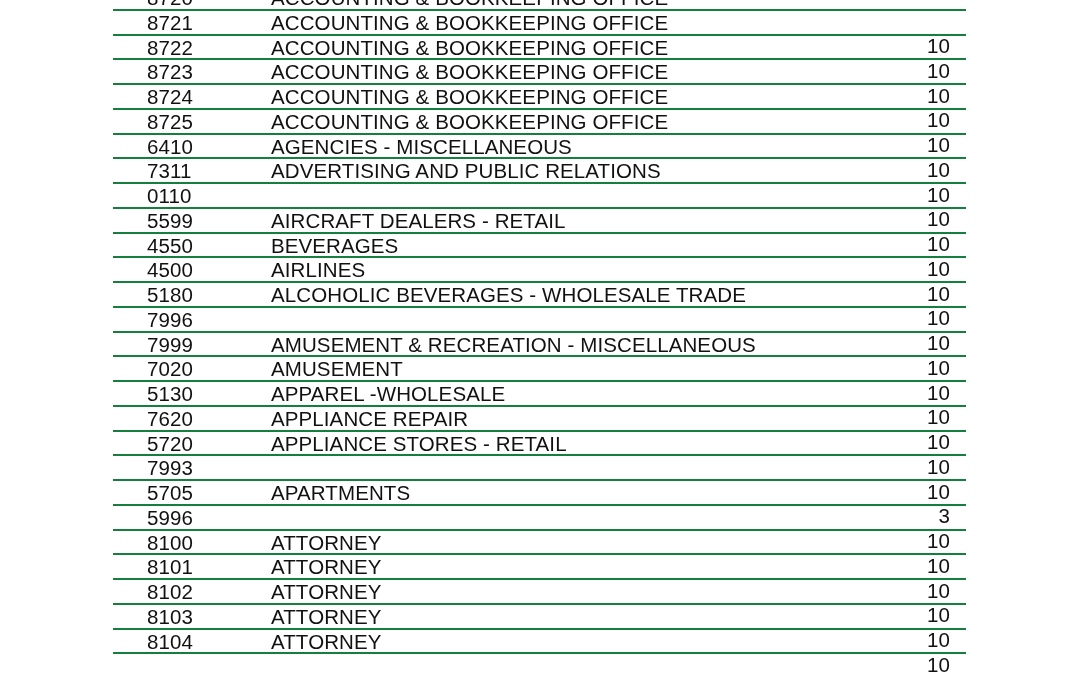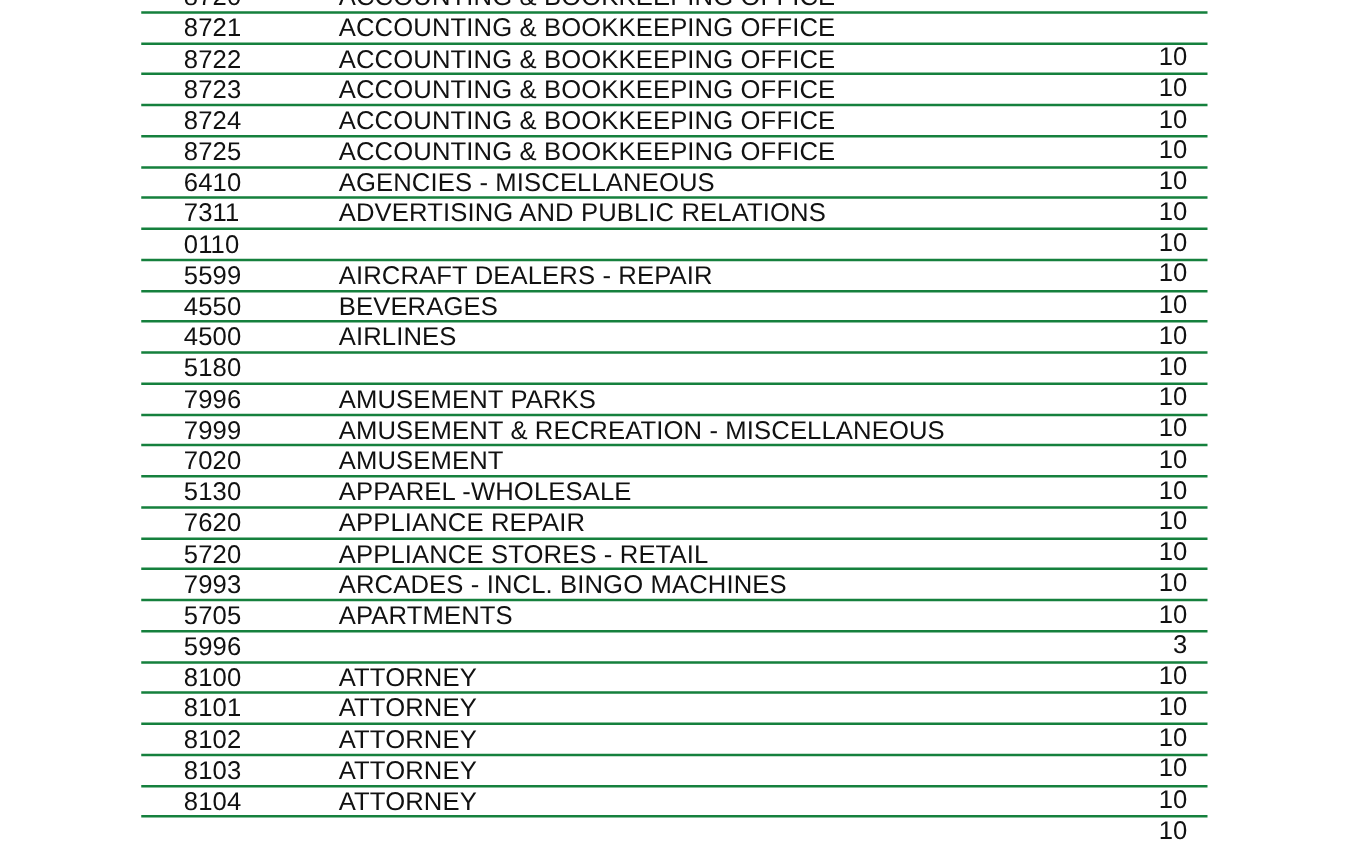--- a/index.html
+++ b/index.html
@@ -99,40 +99,40 @@
     <span class="cell code">7311</span>
     <span class="cell desc">ADVERTISING AND PUBLIC RELATIONS</span>
     <span class="cell val">10</span>
   </div>
       <div class="row">
     <span class="cell code">0110</span>
     <span class="cell val">10</span>
   </div>
       <div class="row">
     <span class="cell code">5599</span>
-    <span class="cell desc">AIRCRAFT DEALERS - REPAIR</span>
+    <span class="cell desc">AIRCRAFT DEALERS - RETAIL</span>
     <span class="cell val">10</span>
   </div>
       <div class="row">
     <span class="cell code">4550</span>
     <span class="cell desc">BEVERAGES</span>
     <span class="cell val">10</span>
   </div>
       <div class="row">
     <span class="cell code">4500</span>
     <span class="cell desc">AIRLINES</span>
     <span class="cell val">10</span>
   </div>
       <div class="row">
     <span class="cell code">5180</span>
+    <span class="cell desc">ALCOHOLIC BEVERAGES - WHOLESALE TRADE</span>
     <span class="cell val">10</span>
   </div>
       <div class="row">
     <span class="cell code">7996</span>
-    <span class="cell desc">AMUSEMENT PARKS</span>
     <span class="cell val">10</span>
   </div>
       <div class="row">
     <span class="cell code">7999</span>
     <span class="cell desc">AMUSEMENT &amp; RECREATION - MISCELLANEOUS</span>
     <span class="cell val">10</span>
   </div>
       <div class="row">
     <span class="cell code">7020</span>
     <span class="cell desc">AMUSEMENT</span>
@@ -148,21 +148,20 @@
     <span class="cell desc">APPLIANCE REPAIR</span>
     <span class="cell val">10</span>
   </div>
       <div class="row">
     <span class="cell code">5720</span>
     <span class="cell desc">APPLIANCE STORES - RETAIL</span>
     <span class="cell val">10</span>
   </div>
       <div class="row">
     <span class="cell code">7993</span>
-    <span class="cell desc">ARCADES - INCL. BINGO MACHINES</span>
     <span class="cell val">3</span>
   </div>
       <div class="row">
     <span class="cell code">5705</span>
     <span class="cell desc">APARTMENTS</span>
     <span class="cell val">10</span>
   </div>
       <div class="row">
     <span class="cell code">5996</span>
     <span class="cell val">10</span>

